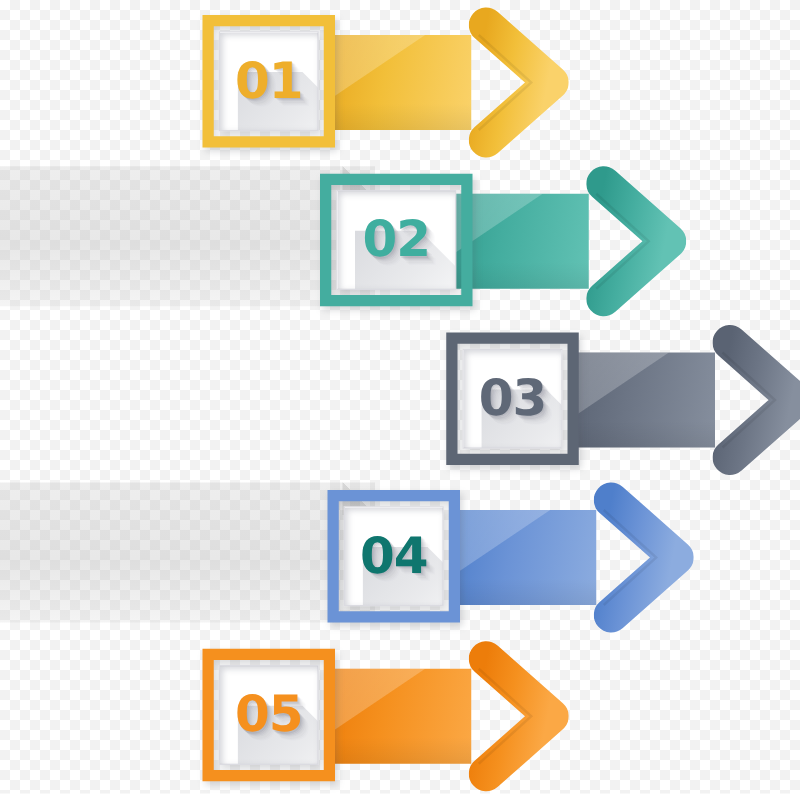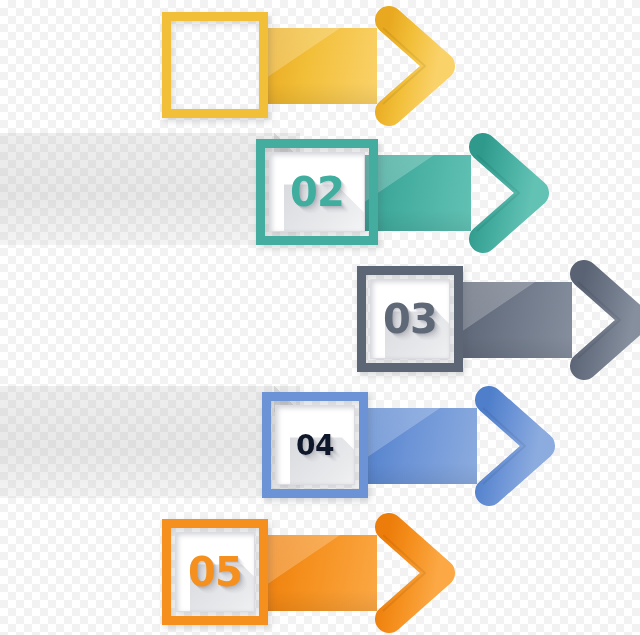--- a/index.html
+++ b/index.html
@@ -157,20 +157,24 @@
                   <stop offset="100%" stop-color="#f2bf39"></stop>
                 </linearGradient>
               </defs>
               <path d="M 14 16 L 66 62 L 14 108" fill="none" stroke="url(#hg0)" stroke-width="28" stroke-linecap="round" stroke-linejoin="round"></path>
               <path d="M 8 24 L 50 62 L 8 100" fill="none" stroke="rgba(0,0,0,0.07)" stroke-width="2"></path>
             </svg>
           </div>
         </div>
         <div class="plate" style="left: 162px; top: 12px; width: 106px; height: 106px; filter: drop-shadow(rgba(80, 85, 95, 0.22) 2px 3px 3px);">
           <div class="plate-frame" style="border-width: 9px; border-color: rgb(242, 191, 57);"></div>
+          <div class="plate-inner" style="inset: 13px; width: auto; height: auto;">
+            <div style="position: absolute; left: 14px; top: 16px; width: 130px; height: 130px; background: linear-gradient(135deg, rgba(120, 125, 140, 0.3) 0%, rgba(120, 125, 140, 0.16) 38%, rgba(120, 125, 140, 0) 72%); clip-path: polygon(0% 12%, 40% 12%, 100% 72%, 100% 100%, 56% 100%, 0% 48%);"></div>
+            <div class="plate-num" style="color: rgb(238, 174, 43); font-size: 40px; text-shadow: rgba(120, 125, 140, 0.18) 1px 1px 0px, rgba(120, 125, 140, 0.13) 2px 2px 0px, rgba(120, 125, 140, 0.09) 3px 3px 0px, rgba(120, 125, 140, 0.06) 4px 4px 0px, rgba(120, 125, 140, 0.04) 5px 5px 0px, rgba(120, 125, 140, 0.03) 6px 6px 0px, rgba(120, 125, 140, 0.02) 7px 7px 0px;">01</div>
+          </div>
         </div>
       </div>
       <div class="step" style="left: 0px; top: 0px; width: 640px; height: 635px;">
         <div class="arrow" style="left: 356px; top: 131px; width: 195px; height: 124px;">
           <div class="shaft" style="left: 0px; top: 24px; width: 115px; height: 76px;">
             <div class="shaft-face" style="background: linear-gradient(100deg, rgb(47, 154, 140) 0%, rgb(68, 173, 159) 40%, rgb(98, 194, 180) 100%);"></div>
             <div class="shaft-gloss"></div>
             <div class="shaft-shadow"></div>
           </div>
           <div class="head" style="left: 113px; width: 80px; height: 124px;">
@@ -254,21 +258,21 @@
               </defs>
               <path d="M 14 16 L 66 62 L 14 108" fill="none" stroke="url(#hg3)" stroke-width="28" stroke-linecap="round" stroke-linejoin="round"></path>
               <path d="M 8 24 L 50 62 L 8 100" fill="none" stroke="rgba(0,0,0,0.07)" stroke-width="2"></path>
             </svg>
           </div>
         </div>
         <div class="plate" style="left: 262px; top: 392px; width: 106px; height: 106px; filter: drop-shadow(rgba(80, 85, 95, 0.22) 2px 3px 3px);">
           <div class="plate-frame" style="border-width: 9px; border-color: rgb(107, 147, 214);"></div>
           <div class="plate-inner" style="inset: 13px; width: auto; height: auto;">
             <div style="position: absolute; left: 14px; top: 16px; width: 130px; height: 130px; background: linear-gradient(135deg, rgba(120, 125, 140, 0.3) 0%, rgba(120, 125, 140, 0.16) 38%, rgba(120, 125, 140, 0) 72%); clip-path: polygon(0% 12%, 40% 12%, 100% 72%, 100% 100%, 56% 100%, 0% 48%);"></div>
-            <div class="plate-num" style="color: #0f172a; font-size: 28px; text-shadow: rgba(120, 125, 140, 0.18) 1px 1px 0px, rgba(120, 125, 140, 0.13) 2px 2px 0px, rgba(120, 125, 140, 0.09) 3px 3px 0px, rgba(120, 125, 140, 0.06) 4px 4px 0px, rgba(120, 125, 140, 0.04) 5px 5px 0px, rgba(120, 125, 140, 0.03) 6px 6px 0px, rgba(120, 125, 140, 0.02) 7px 7px 0px;">04</div>
+            <div class="plate-num" style="color: #0f766e; font-size: 40px; text-shadow: rgba(120, 125, 140, 0.18) 1px 1px 0px, rgba(120, 125, 140, 0.13) 2px 2px 0px, rgba(120, 125, 140, 0.09) 3px 3px 0px, rgba(120, 125, 140, 0.06) 4px 4px 0px, rgba(120, 125, 140, 0.04) 5px 5px 0px, rgba(120, 125, 140, 0.03) 6px 6px 0px, rgba(120, 125, 140, 0.02) 7px 7px 0px;">04</div>
           </div>
         </div>
       </div>
       <div class="step" style="left: 0px; top: 0px; width: 640px; height: 635px;">
         <div class="arrow" style="left: 262px; top: 511px; width: 195px; height: 124px;">
           <div class="shaft" style="left: 0px; top: 24px; width: 115px; height: 76px;">
             <div class="shaft-face" style="background: linear-gradient(100deg, rgb(237, 125, 10) 0%, rgb(245, 144, 30) 40%, rgb(251, 168, 69) 100%);"></div>
             <div class="shaft-gloss"></div>
             <div class="shaft-shadow"></div>
           </div>

